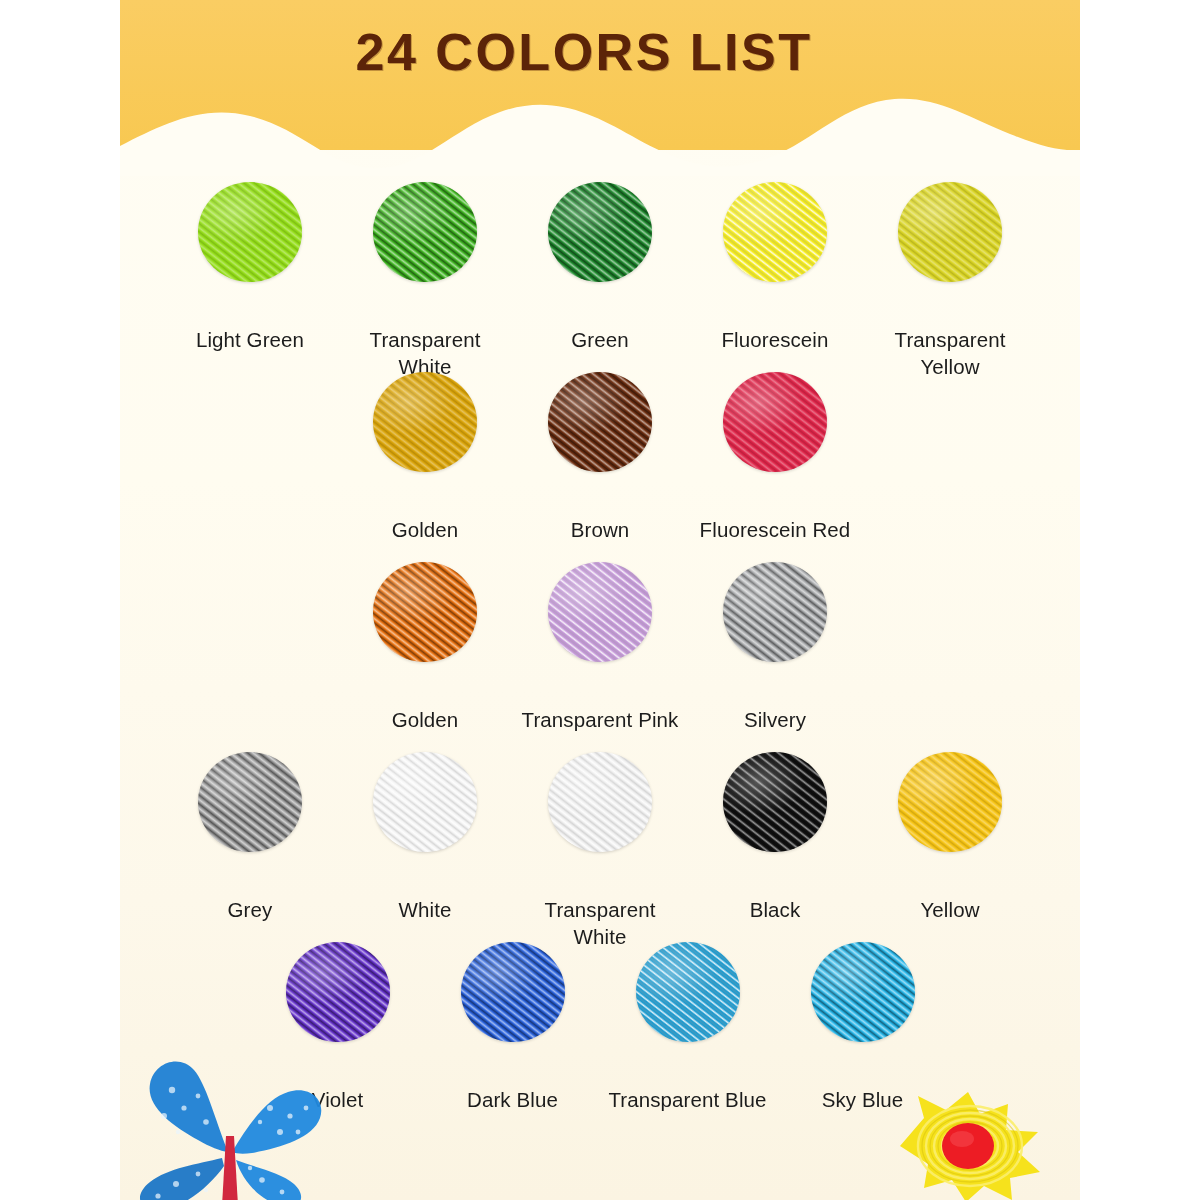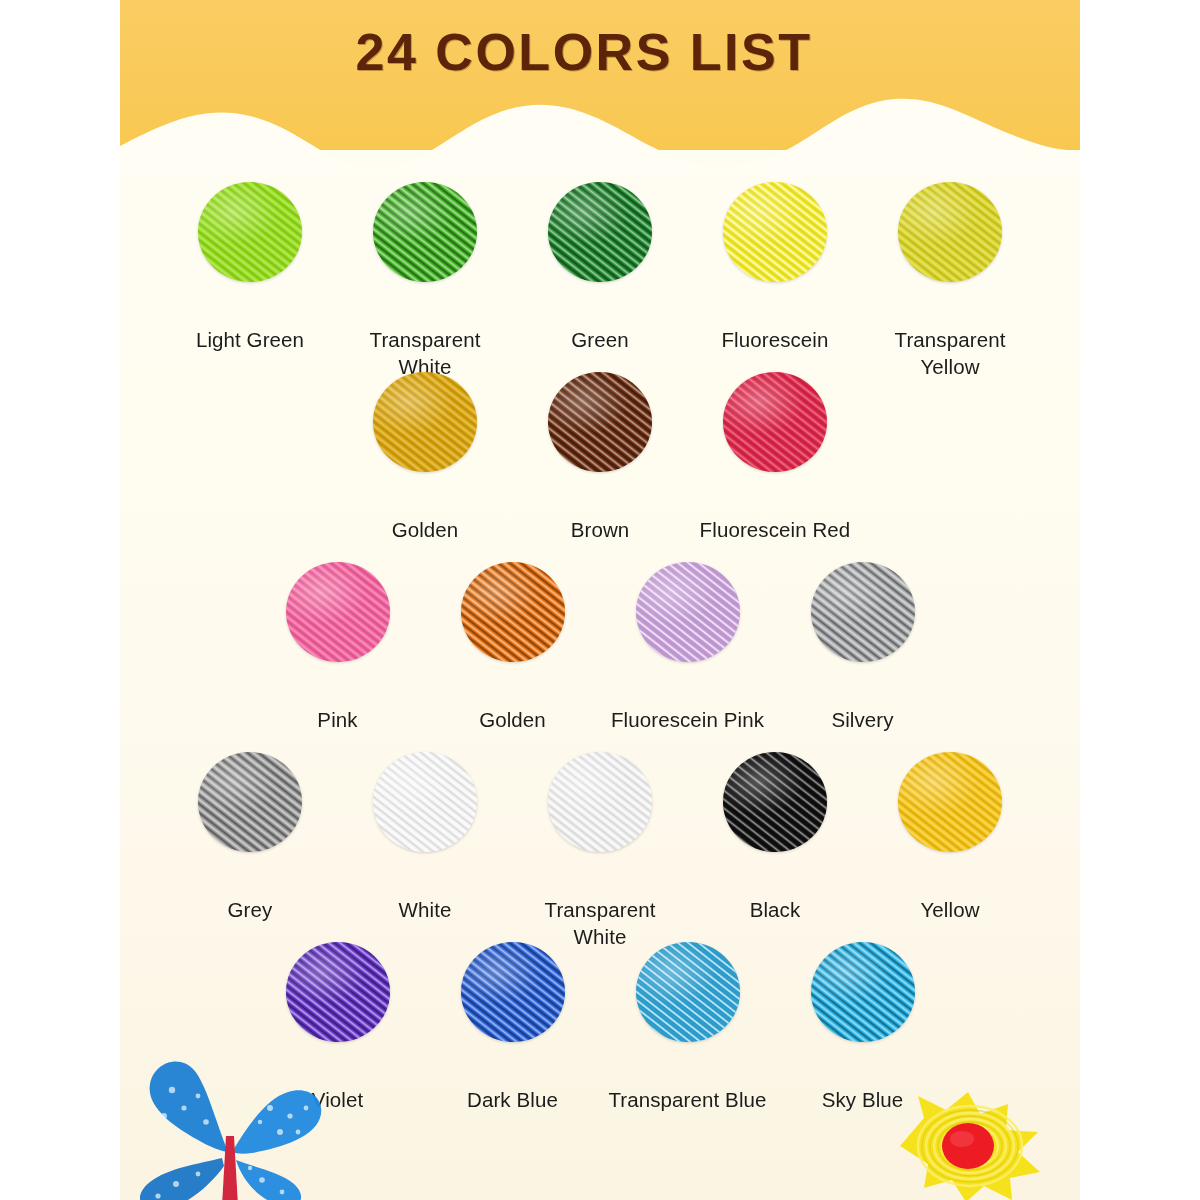--- a/index.html
+++ b/index.html
@@ -230,30 +230,26 @@
         <div class="label">Brown</div>
       </div>
       <div class="cell">
         <div class="swatch" style="background-color: rgb(222, 36, 72);"></div>
         <div class="label">Fluorescein Red</div>
       </div>
     </div>
 
     <div class="row" id="row-2">
       <div class="cell">
-        <div class="swatch" style="background-color: rgb(244, 96, 157);"></div>
-        <div class="label">Pink</div>
-      </div>
-      <div class="cell">
         <div class="swatch dark-stroke" style="background-color: rgb(232, 112, 14);"></div>
         <div class="label">Golden</div>
       </div>
       <div class="cell">
         <div class="swatch light-stroke" style="background-color: rgb(196, 151, 216);"></div>
-        <div class="label">Fluorescein Pink</div>
+        <div class="label">Transparent Pink</div>
       </div>
       <div class="cell">
         <div class="swatch dark-stroke" style="background-color: rgb(168, 170, 172);"></div>
         <div class="label">Silvery</div>
       </div>
     </div>
 
     <div class="row" id="row-4">
       <div class="cell">
         <div class="swatch dark-stroke" style="background-color: rgb(102, 51, 204);"></div>

